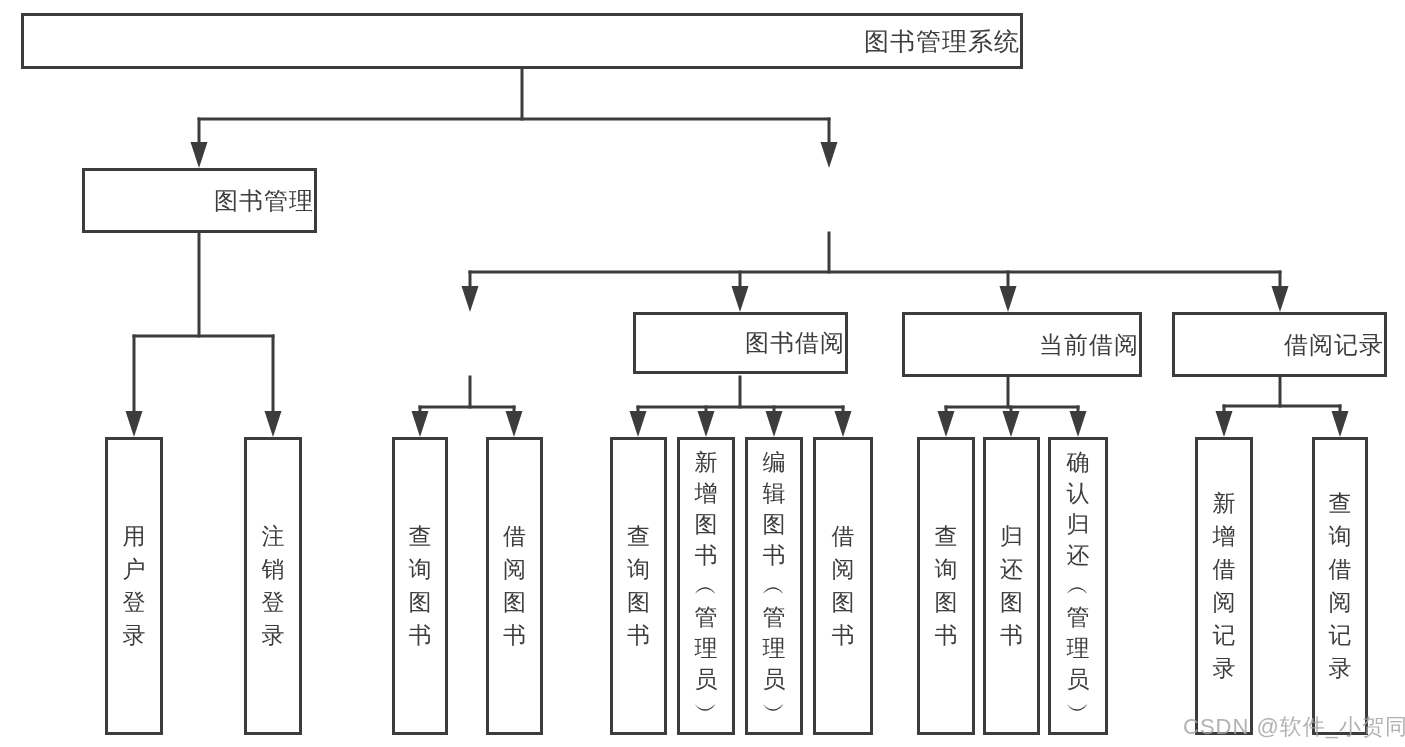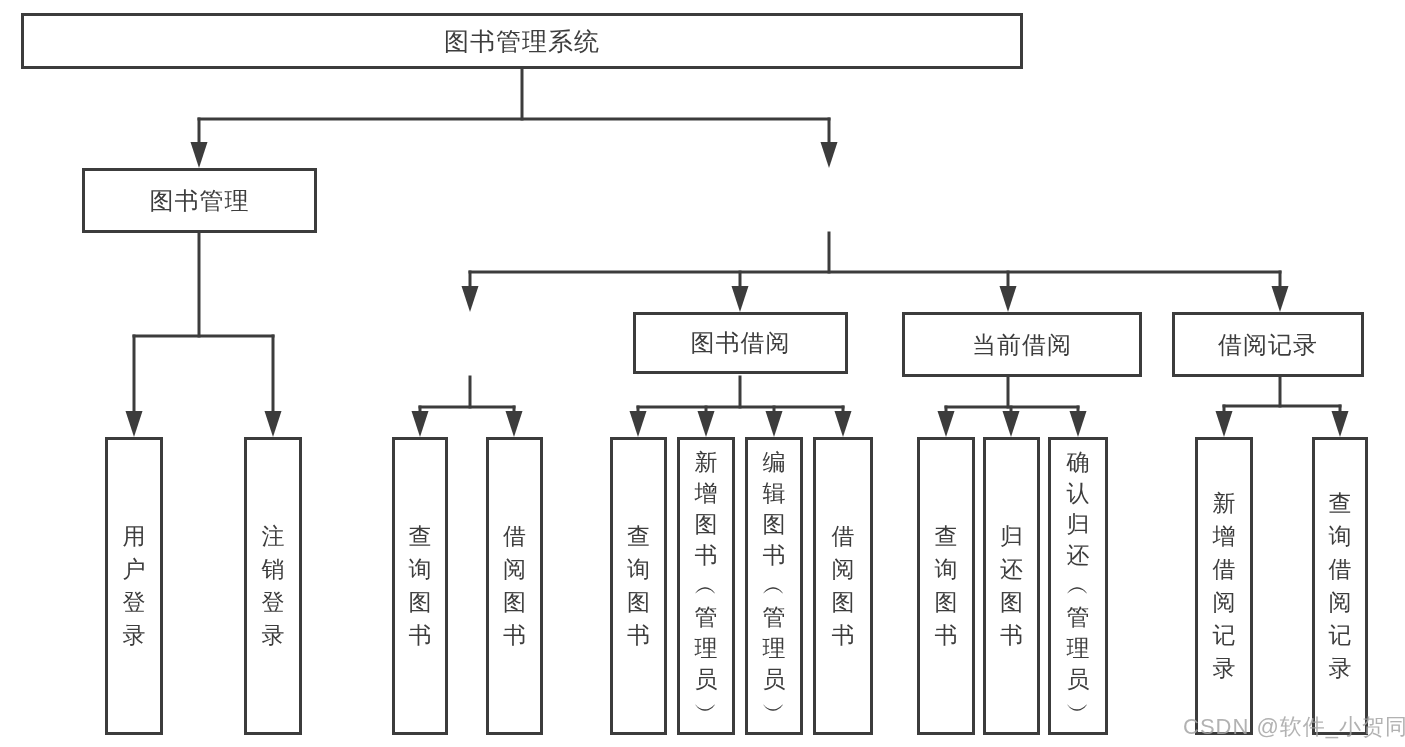--- a/index.html
+++ b/index.html
@@ -17,21 +17,21 @@
     width: 1405px; height: 747px;
     pointer-events: none;
   }
   .node {
     position: absolute;
     box-sizing: border-box;
     background: #ffffff;
     border: 3px solid #3c3c3c;
     display: flex;
     align-items: center;
-    justify-content: center;
+    justify-content: flex-end;
     color: #3d3d3d;
   }
   .h-node { font-size: 24px; letter-spacing: 1px; }
   .root-node { font-size: 25px; }
   .leaf { flex-direction: column; }
   .v-label {
     display: flex;
     flex-direction: column;
     align-items: center;
     justify-content: center;
@@ -123,21 +123,21 @@
   <div class="node h-node" style="left:82px; top:168px; width:235px; height:65px;">
     <span>图书管理</span>
   </div>
 
   <div class="node h-node" style="left:633px; top:312px; width:215px; height:62px;">
     <span>图书借阅</span>
   </div>
   <div class="node h-node" style="left:902px; top:312px; width:240px; height:65px;">
     <span>当前借阅</span>
   </div>
-  <div class="node h-node" style="left:1172px; top:312px; width:192px; height:65px;">
+  <div class="node h-node" style="left:1172px; top:312px; width:215px; height:65px;">
     <span>借阅记录</span>
   </div>
 
   <div class="node leaf" style="left:105px; top:437px; width:58px; height:298px;">
     <div class="v-label">
         <span class="ch" style="height: 33px; line-height: 33px;">用</span>
         <span class="ch" style="height: 33px; line-height: 33px;">户</span>
         <span class="ch" style="height: 33px; line-height: 33px;">登</span>
         <span class="ch" style="height: 33px; line-height: 33px;">录</span>
       </div>

